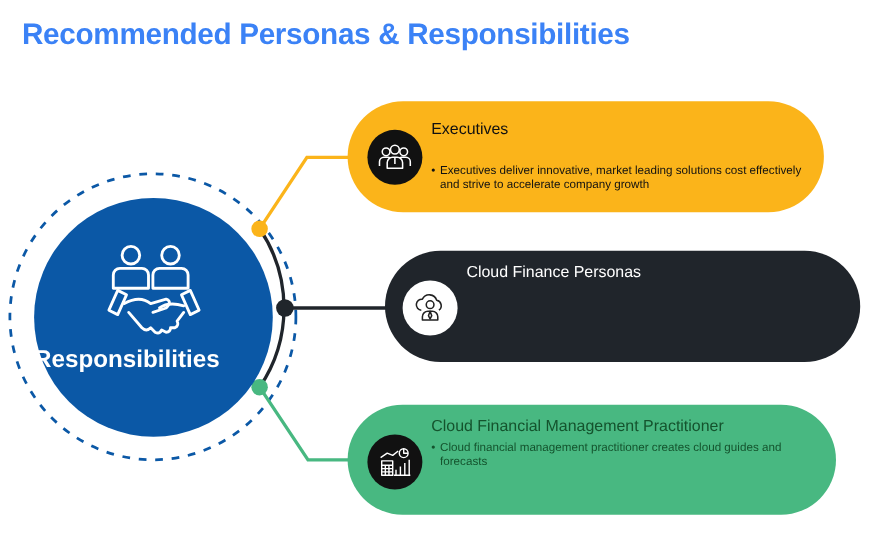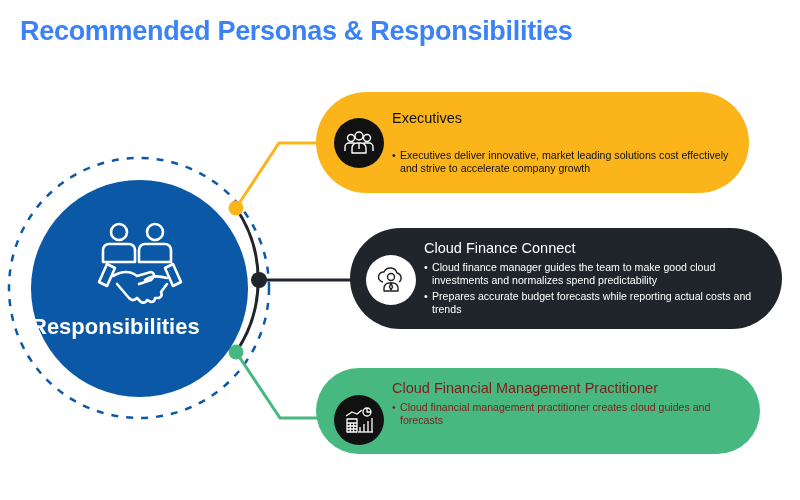--- a/index.html
+++ b/index.html
@@ -17,21 +17,21 @@
   .pill li { position:relative; padding-left:8px; margin-bottom:3px; }
   .pill li::before { content:"•"; position:absolute; left:0; top:0; }
   .p-exec { left:316px; top:92px; width:433px; height:101px; background:#fbb41a; color:#111; }
   .p-exec .icon-disc { left:18px; top:26px; background:#111; }
   .p-exec .heading { left:76px; top:18px; }
   .p-exec ul { left:76px; top:57px; width:350px; }
   .p-cfm { left:350px; top:228px; width:432px; height:101px; background:#20252b; color:#fff; }
   .p-cfm .icon-disc { left:16px; top:27px; background:#fff; }
   .p-cfm .heading { left:74px; top:12px; }
   .p-cfm ul { left:74px; top:33px; width:335px; }
-  .p-prac { left:316px; top:368px; width:444px; height:86px; background:#48b881; color:#7f1d1d; }
+  .p-prac { left:316px; top:368px; width:444px; height:100px; background:#48b881; color:#14532d; }
   .p-prac .icon-disc { left:18px; top:27px; background:#111; }
   .p-prac .heading { left:76px; top:12px; }
   .p-prac ul { left:76px; top:33px; width:350px; }
 </style>
 </head>
 <body>
 
 <div class="title">Recommended Personas &amp; Responsibilities</div>
 
 <svg class="connectors" viewBox="0 0 800 500">
@@ -85,25 +85,21 @@
 
 <div class="pill p-cfm">
   <div class="icon-disc">
     <svg viewBox="0 0 32 32" fill="none" stroke="#222" stroke-width="1.4" stroke-linejoin="round">
       <path d="M8 18 a5 5 0 0 1 1 -10 a7 7 0 0 1 13 1 a5 5 0 0 1 2 9"></path>
       <circle cx="16" cy="13" r="3.5"></circle>
       <path d="M9 27 v-3 a5 5 0 0 1 5 -5 h4 a5 5 0 0 1 5 5 v3 Z"></path>
       <path d="M16 19 l-1.5 4 l1.5 3 l1.5 -3 Z"></path>
     </svg>
   </div>
-  <div class="heading">Cloud Finance Connect</div>
-  <ul>
-    <li>Cloud finance manager guides the team to make good cloud investments and normalizes spend predictability</li>
-    <li>Prepares accurate budget forecasts while reporting actual costs and trends</li>
-  </ul>
+  <div class="heading">Cloud Finance Personas</div>
 </div>
 
 <div class="pill p-prac">
   <div class="icon-disc">
     <svg viewBox="0 0 32 32" fill="none" stroke="#fff" stroke-width="1.3" stroke-linejoin="round">
       <path d="M3 12 L9 8 L14 10 L19 6"></path>
       <circle cx="24" cy="8" r="4"></circle>
         <path d="M24 4 v4 h4"></path>
       <rect x="4" y="15" width="10" height="13"></rect>
       <path d="M4 19 h10 M4 22 h10 M4 25 h10 M7.3 19 v9 M10.6 19 v9"></path>

